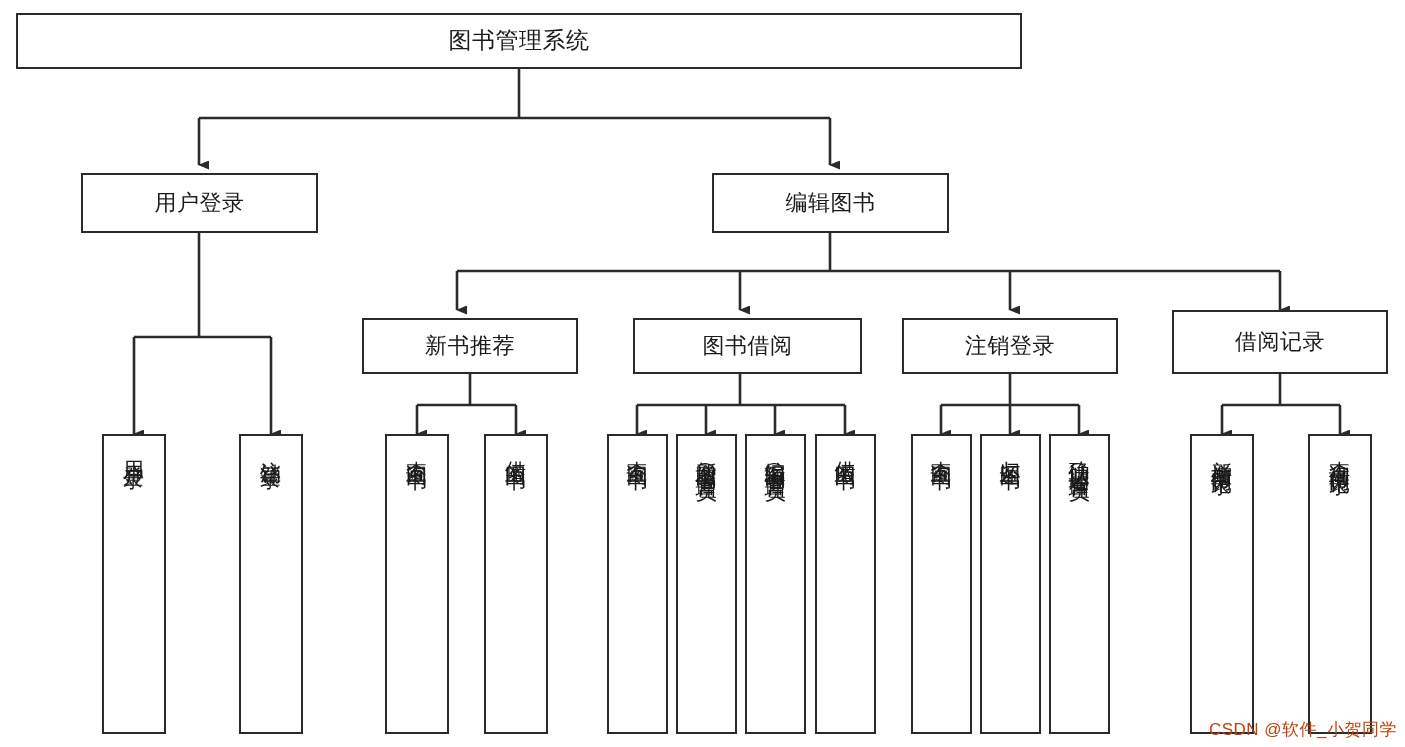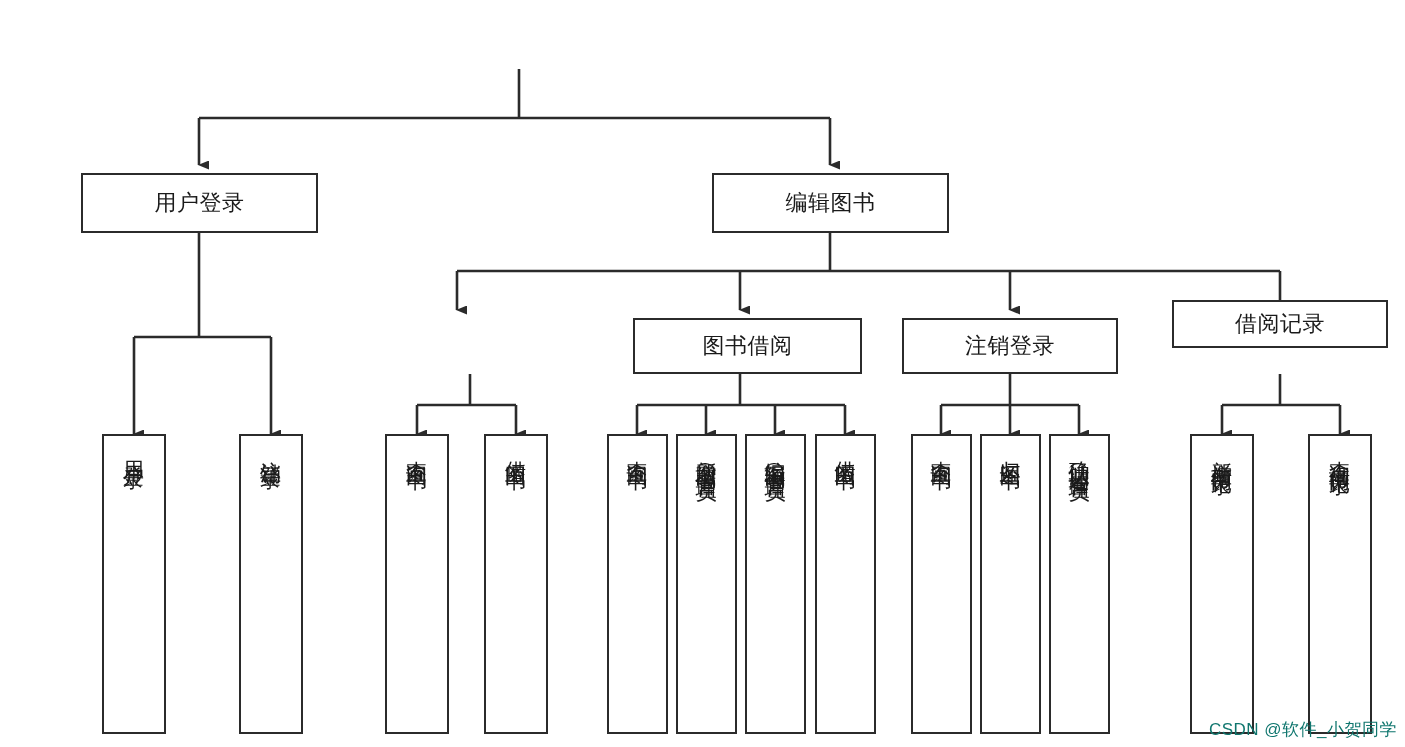--- a/index.html
+++ b/index.html
@@ -56,21 +56,21 @@
     text-orientation: upright;
     font-size: 21px;
     letter-spacing: 3px;
     line-height: 1;
   }
   .watermark {
     position: absolute;
     right: 8px;
     bottom: 6px;
     font-size: 17px;
-    color: #0f766e;
+    color: #c2410c;
     letter-spacing: 0.5px;
     user-select: none;
   }
 </style>
 </head>
 <body>
 
 <div id="canvas">
 
   <svg class="wires" viewBox="0 0 1405 747" xmlns="http://www.w3.org/2000/svg">
@@ -117,39 +117,45 @@
       <path d="M1010,405 L1010,434" marker-end="url(#arrow)"></path>
       <path d="M1079,405 L1079,434" marker-end="url(#arrow)"></path>
 
       <path d="M1280,374 L1280,405"></path>
       <path d="M1222,405 L1340,405"></path>
       <path d="M1222,405 L1222,434" marker-end="url(#arrow)"></path>
       <path d="M1340,405 L1340,434" marker-end="url(#arrow)"></path>
     </g>
   </svg>
 
+  <div class="node h-node root" style="left:16px; top:13px; width:1006px; height:56px;">
+    <span class="node-label">图书管理系统</span>
+  </div>
 
   <div class="node h-node" style="left:81px; top:173px; width:237px; height:60px;">
     <span class="node-label">用户登录</span>
   </div>
 
   <div class="node h-node" style="left:712px; top:173px; width:237px; height:60px;">
     <span class="node-label">编辑图书</span>
   </div>
 
+  <div class="node h-node" style="left:362px; top:318px; width:216px; height:56px;">
+    <span class="node-label">新书推荐</span>
+  </div>
 
   <div class="node h-node" style="left:633px; top:318px; width:229px; height:56px;">
     <span class="node-label">图书借阅</span>
   </div>
 
   <div class="node h-node" style="left:902px; top:318px; width:216px; height:56px;">
     <span class="node-label">注销登录</span>
   </div>
 
-  <div class="node h-node" style="left:1172px; top:300px; width:216px; height:48px;">
+  <div class="node h-node" style="left:1172px; top:310px; width:216px; height:64px;">
     <span class="node-label">借阅记录</span>
   </div>
 
   <div class="node v-node" style="left:102px; top:434px; width:64px; height:300px;">
     <span class="node-label">用户登录</span>
   </div>
 
   <div class="node v-node" style="left:239px; top:434px; width:64px; height:300px;">
     <span class="node-label">注销登录</span>
   </div>

